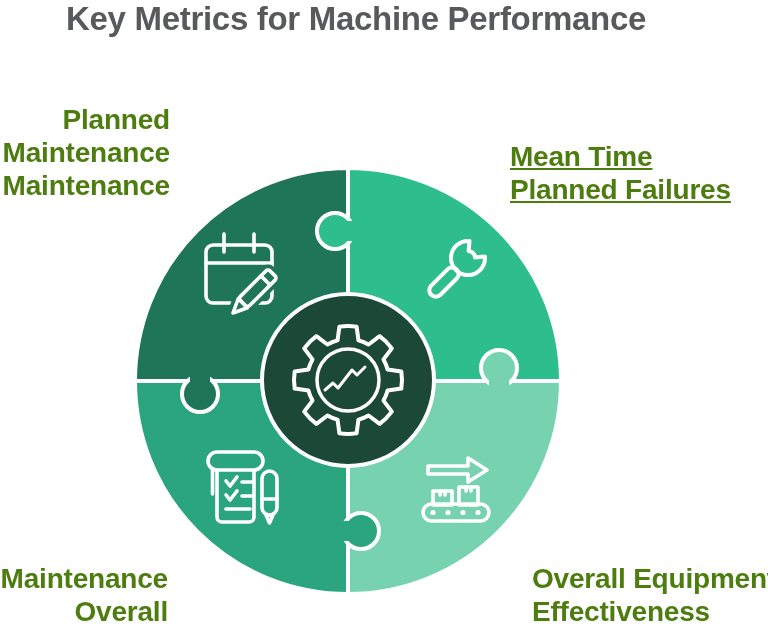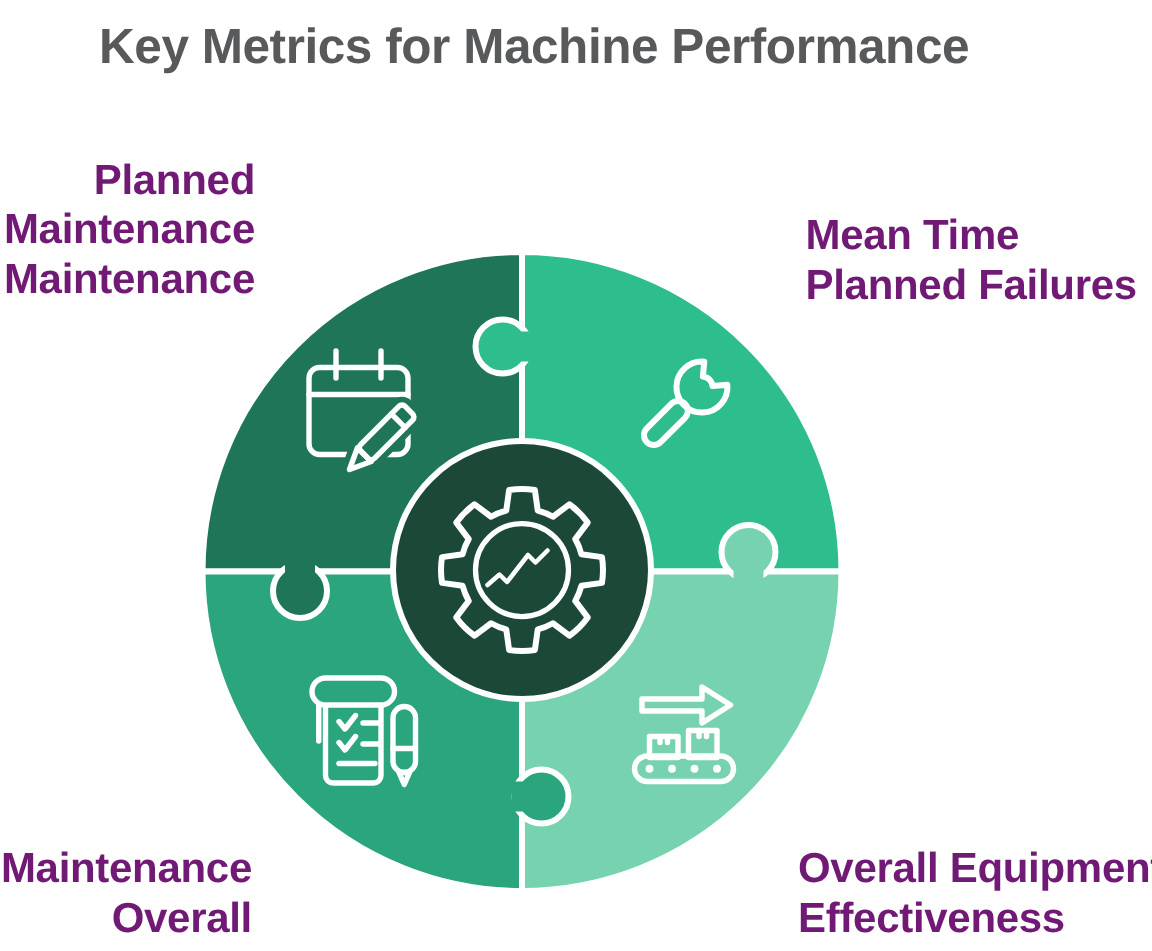--- a/index.html
+++ b/index.html
@@ -3,31 +3,31 @@
 <meta charset="utf-8">
 <style>
   html,body{margin:0;padding:0;}
   body{
     width:768px;height:634px;position:relative;overflow:hidden;
     background:#ffffff;
     font-family:"Liberation Sans", sans-serif;
   }
   #stage{position:absolute;left:0;top:0;width:768px;height:634px;}
   .title{
-    position:absolute;left:66px;top:12px;
+    position:absolute;left:66px;top:0;
     font-size:33px;font-weight:700;color:#58595B;letter-spacing:-0.3px;
     white-space:nowrap;
     text-align:center;
   }
   .lbl{
-    position:absolute;font-size:28px;font-weight:700;color:#701a75;
+    position:absolute;font-size:28px;font-weight:700;color:#4d7c0f;
     line-height:33px;letter-spacing:-0.2px;white-space:nowrap;
   }
   .lbl-tl{right:598px;top:103px;text-align:right;}
-  .lbl-tr{left:537px;top:140px;text-align:left;}
+  .lbl-tr{left:510px;top:140px;text-align:left;text-decoration:underline;}
   .lbl-bl{right:600px;top:562px;text-align:right;}
   .lbl-br{left:532px;top:562px;text-align:left;}
 </style>
 </head>
 <body>
 
 <div class="title">Key Metrics for Machine Performance</div>
 
 <svg id="stage" viewBox="0 0 768 634" xmlns="http://www.w3.org/2000/svg">
 

